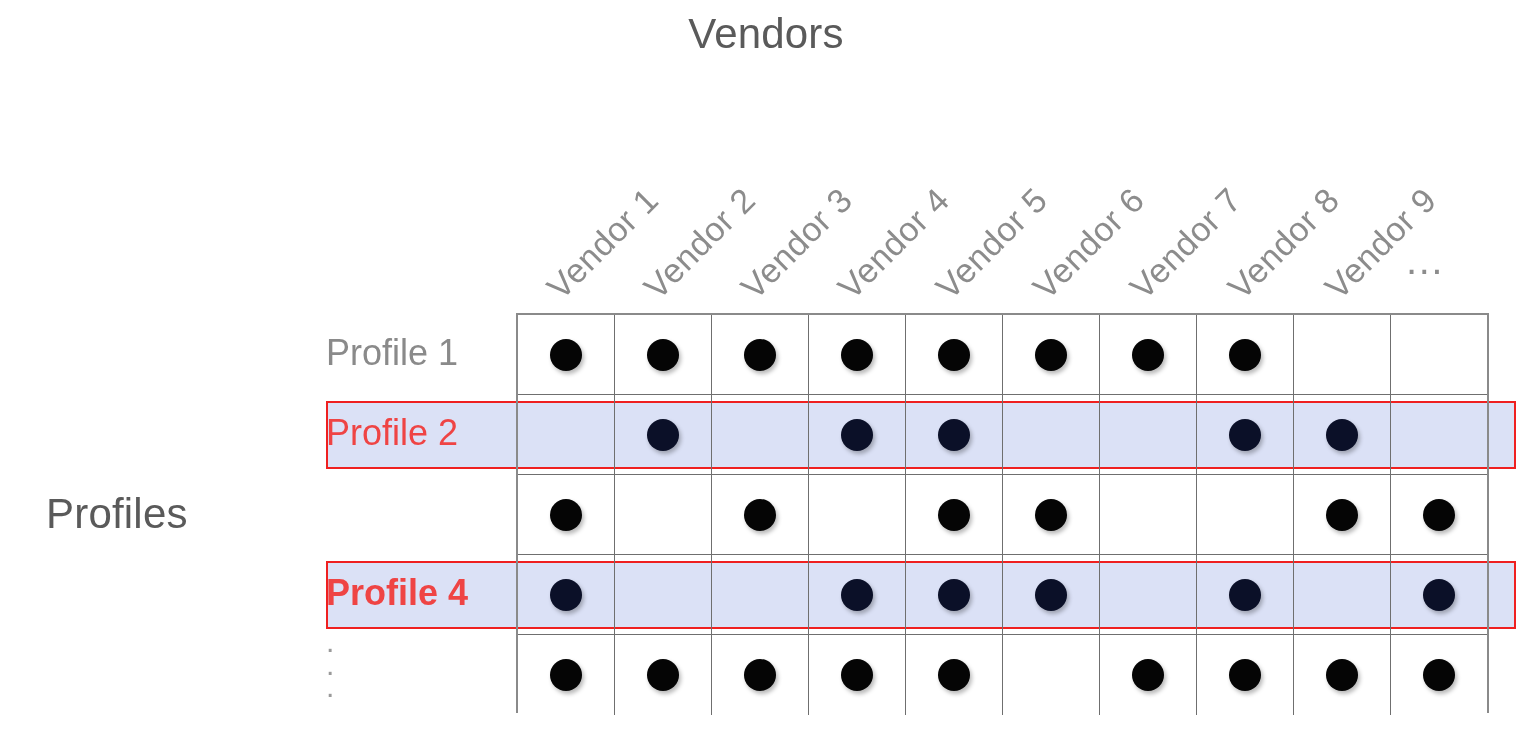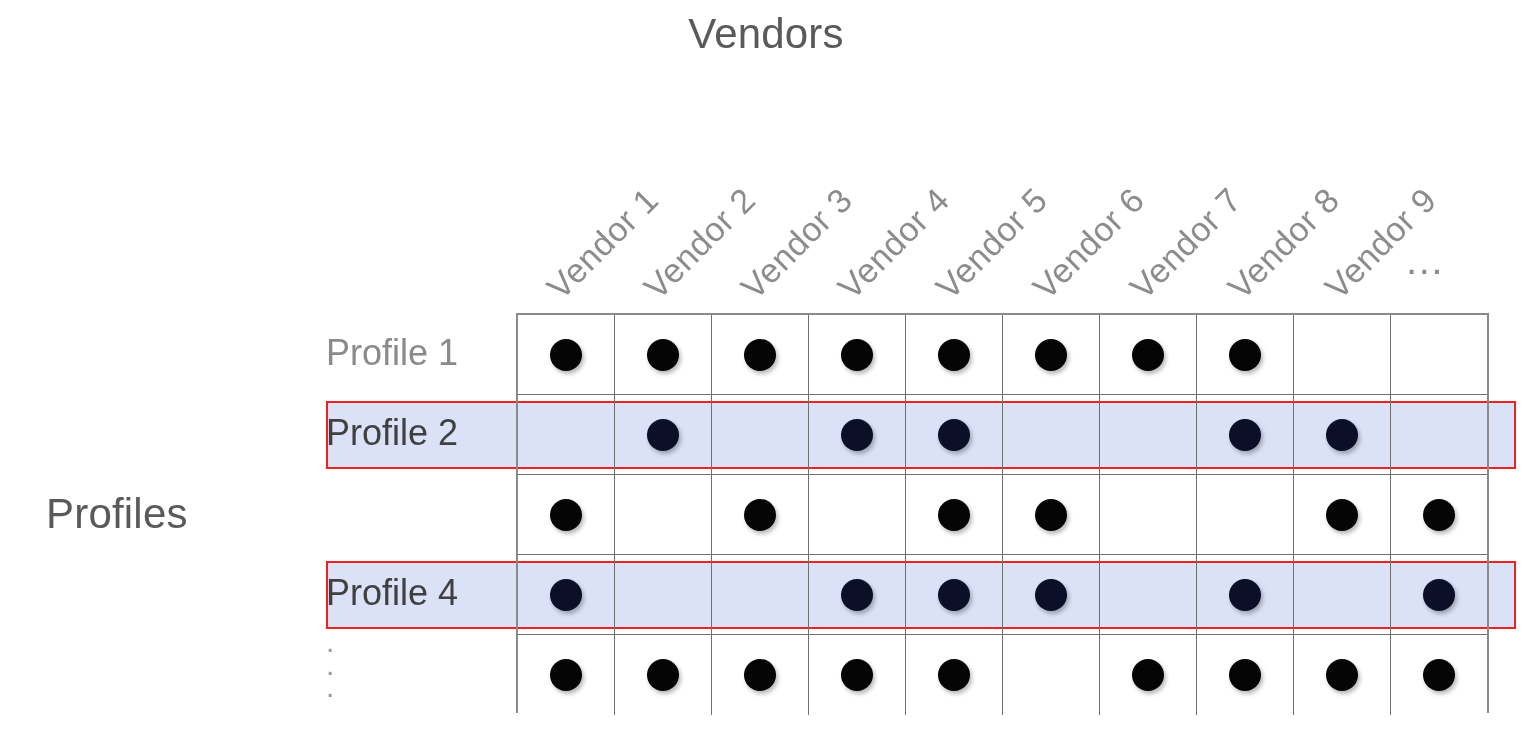--- a/index.html
+++ b/index.html
@@ -89,21 +89,21 @@
     color: #8a8a8a;
     font-size: 36px;
     font-weight: 400;
     line-height: 80px;
     height: 80px;
     white-space: nowrap;
     padding-right: 16px;
     box-sizing: border-box;
   }
   .row-label.hl {
-    color: #404040;
+    color: #ef4444;
   }
   #row-label-col {
     position: absolute;
     left: 300px;
     top: 313px;
     width: 208px;
     height: 400px;
   }
   .vdots {
     display: inline-block;
@@ -219,21 +219,21 @@
         <div class="col-header-label">Vendor 9</div>
       </div>
       <div class="col-header-slot" style="left: 926.296px;">
         <div class="col-header-label ellipsis">…</div>
       </div>
     </div>
 
   <div id="row-label-col">
       <div class="row-label" style="top: 0px;">Profile 1</div>
       <div class="row-label hl" style="top: 80px;">Profile 2</div>
-      <div class="row-label hl" style="top: 240px;">Profile 4</div>
+      <div class="row-label hl" style="top: 240px; font-weight: bold;">Profile 4</div>
       <div class="row-label" style="top: 320px;"><span class="vdots"><span>.</span><span>.</span><span>.</span></span></div>
     </div>
 
   <div id="grid">
       <div class="grid-row opaque">
         <div class="grid-cell">
           <div class="dot"></div>
         </div>
         <div class="grid-cell">
           <div class="dot"></div>

